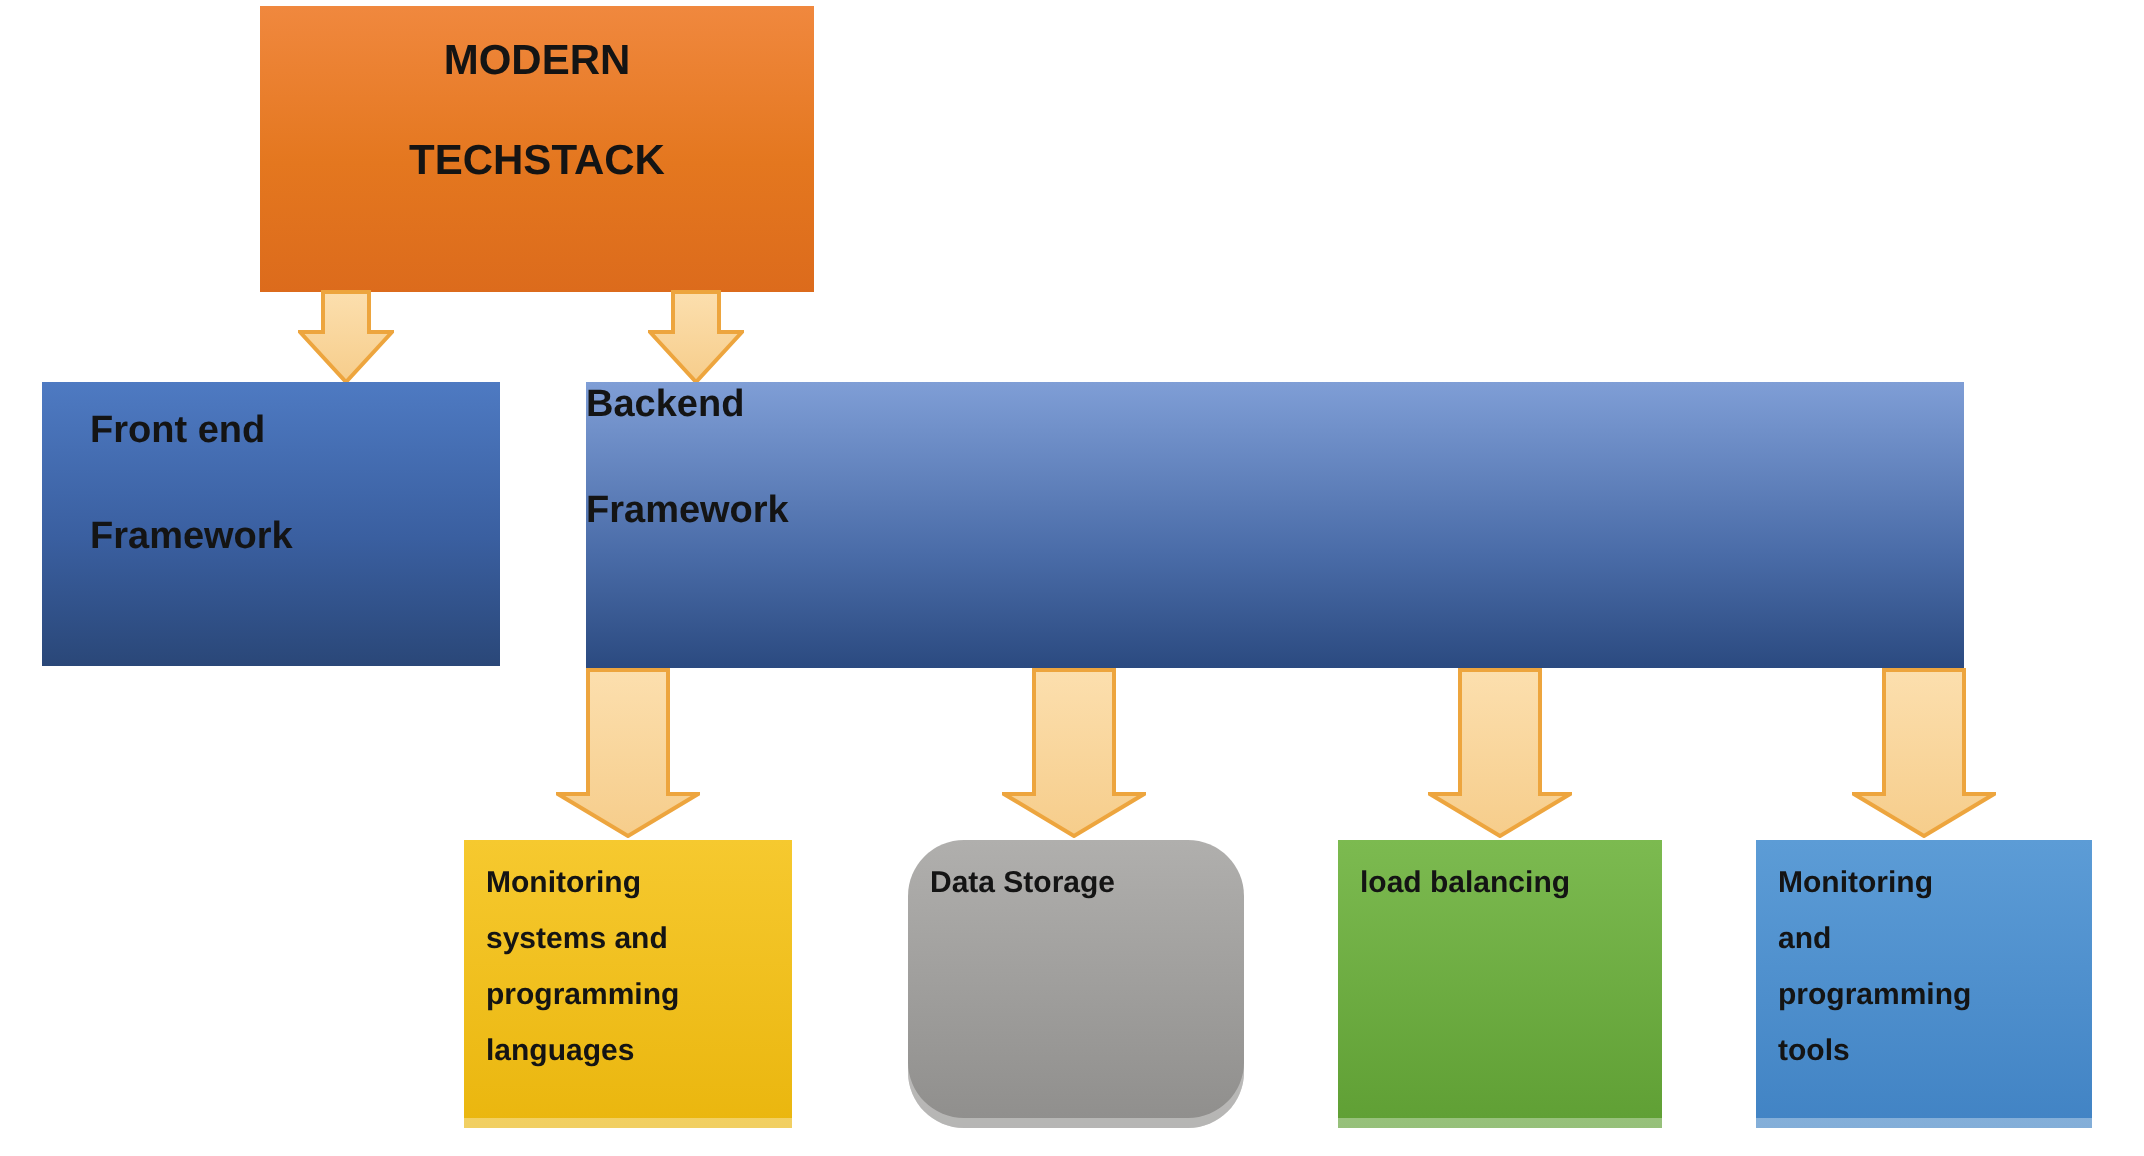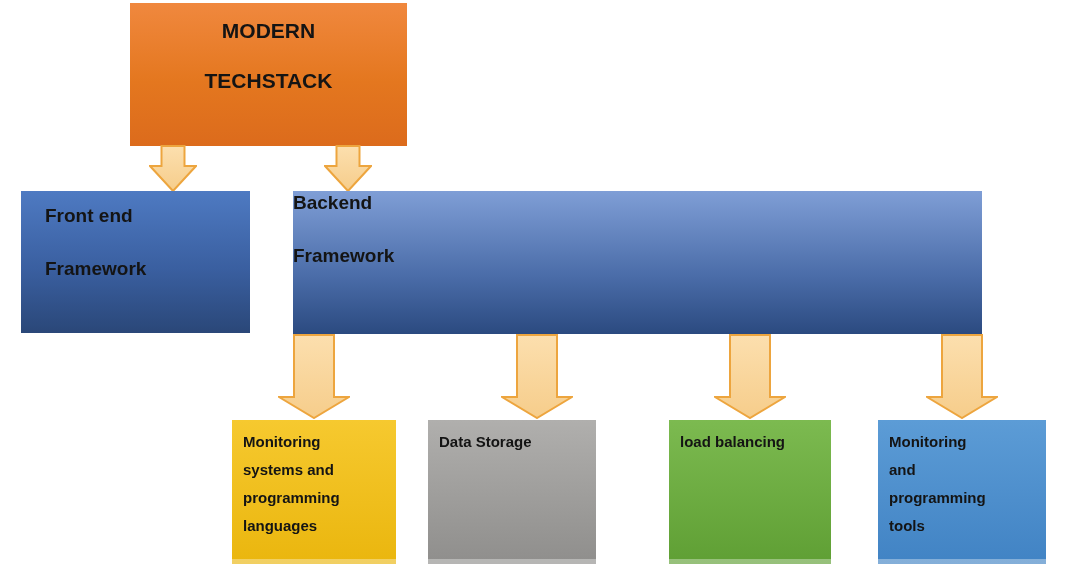--- a/index.html
+++ b/index.html
@@ -27,21 +27,21 @@
     text-align:left;font-size:19px;line-height:24px;
   }
   .node-frontend .para,.node-backend .para{margin:0 0 29px 0;}
   
   .node-bottom{
     top:420px;height:144px;font-size:15px;line-height:28px;
     padding:8px 8px 0 11px;text-align:left;
     box-shadow:inset 0 -5px 0 rgba(255,255,255,0.35);
   }
   .node-os{left:232px;width:164px;background:linear-gradient(180deg,#f6c92f 0%,#eab60e 100%);}
-  .node-storage{left:428px;width:168px;background:linear-gradient(180deg,#b0afad 0%,#8f8e8c 100%);}
+  .node-storage{left:454px;width:168px;background:linear-gradient(180deg,#b0afad 0%,#8f8e8c 100%);border-radius:28px;}
   .node-servers{left:669px;width:162px;background:linear-gradient(180deg,#7cba50 0%,#5f9f34 100%);}
   .node-monitoring{left:878px;width:168px;background:linear-gradient(180deg,#5c9cd6 0%,#4183c4 100%);}
   .line{white-space:nowrap;}
   
   .arrow{position:absolute;}
   .arrow svg{display:block;}
   .arrow-top{top:145px;}
   .arrow-a1{left:149px;}
   .arrow-a2{left:324px;}
   .arrow-row2{top:334px;}

